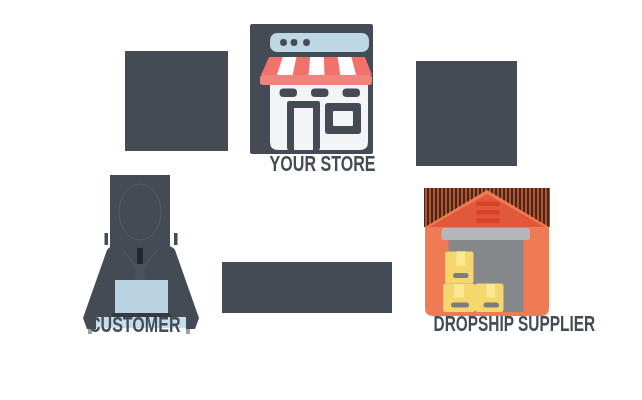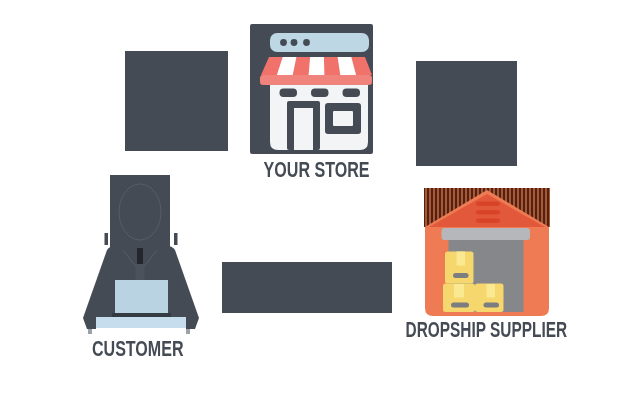--- a/index.html
+++ b/index.html
@@ -11,23 +11,23 @@
   .abs{position:absolute;}
   .connector{background:var(--dark);}
   #connector-top-left{left:125px;top:51px;width:103px;height:100px;}
   #connector-top-right{left:416px;top:61px;width:101px;height:105px;}
   #connector-bottom{left:222px;top:262px;width:170px;height:51px;}
 
   #store-icon{left:250px;top:24px;}
   #customer-icon{left:83px;top:172px;}
   #warehouse-icon{left:423px;top:186px;}
 
-  .node-label-wrap{display:flex;justify-content:center;align-items:flex-start;margin-top:6px;}
+  .node-label-wrap{display:flex;align-items:flex-start;}
   #store-label-wrap{left:250px;top:155px;width:134px;}
-  #customer-label-wrap{left:72px;top:334px;width:131px;}
+  #customer-label-wrap{left:72px;top:316px;width:131px;}
   #supplier-label-wrap{left:399px;top:315px;width:174px;}
   .node-label{
     font-weight:700;font-size:22px;line-height:18px;
     color:var(--label-color);
     transform:scaleX(0.73);transform-origin:50% 0;
     white-space:nowrap;letter-spacing:0px;
   }
   #supplier-label-wrap .node-label{transform:scaleX(0.70);}
 
   

